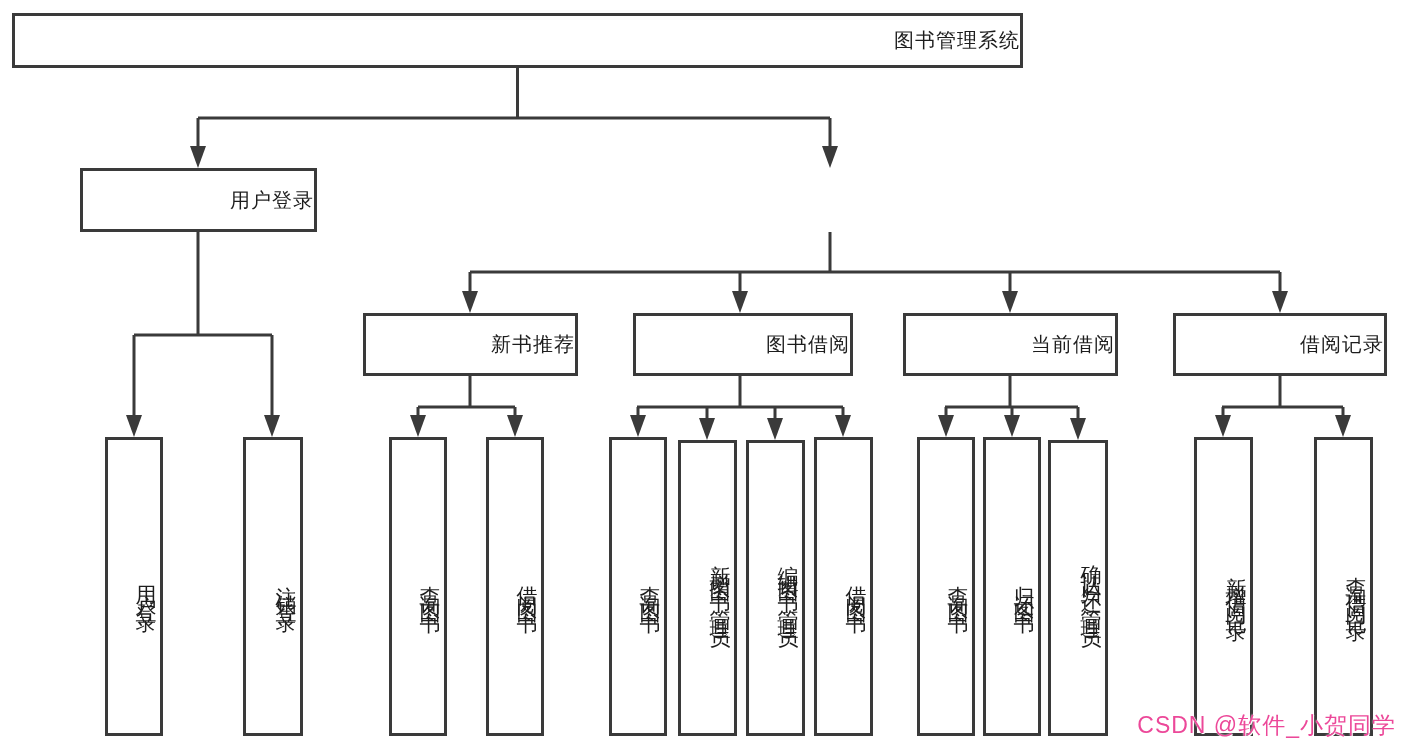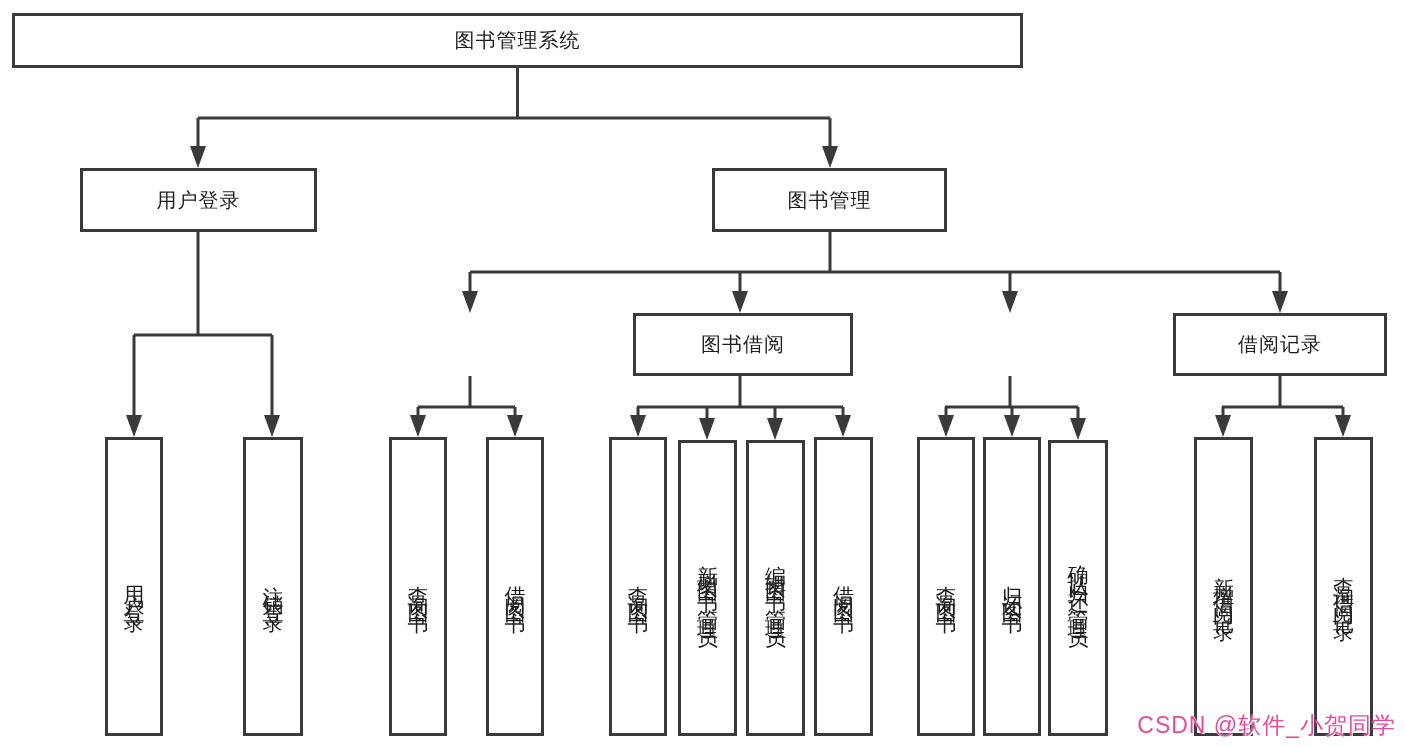--- a/index.html
+++ b/index.html
@@ -3,21 +3,21 @@
 <meta charset="utf-8">
 <style>
   html,body{margin:0;padding:0;background:#ffffff;}
   .canvas{
     position:relative;width:1405px;height:747px;background:#ffffff;
     overflow:hidden;font-family:"Liberation Sans",sans-serif;
   }
   svg.wires{position:absolute;left:0;top:0;z-index:0;}
   .node{
     position:absolute;box-sizing:border-box;background:#ffffff;
-    border:3px solid #3a3a3a;display:flex;align-items:center;justify-content:center;
+    border:3px solid #3a3a3a;display:flex;align-items:center;justify-content:flex-end;
     z-index:1;color:#1d1d1d;
   }
   .node.h span{font-size:20px;letter-spacing:1px;white-space:nowrap;}
   .node.v span{
     writing-mode:vertical-rl;text-orientation:mixed;
     font-size:21px;letter-spacing:9px;white-space:nowrap;
   }
   .watermark{
     position:absolute;z-index:2;right:9px;top:710px;
     color:#ec4899;font-size:23px;letter-spacing:1px;
@@ -62,26 +62,29 @@
     </g>
   </svg>
 
   <div class="node h" style="left:12px;top:13px;width:1011px;height:55px">
     <span>图书管理系统</span>
   </div>
 
   <div class="node h" style="left:80px;top:168px;width:237px;height:64px">
     <span>用户登录</span>
   </div>
-  <div class="node h" style="left:712px;top:168px;width:235px;height:64px">
-    <span>图书管理</span>
+
+  <div class="node h" style="left:363px;top:313px;width:215px;height:63px">
+    <span>新书推荐</span>
   </div>
-
   <div class="node h" style="left:633px;top:313px;width:220px;height:63px">
     <span>图书借阅</span>
+  </div>
+  <div class="node h" style="left:903px;top:313px;width:215px;height:63px">
+    <span>当前借阅</span>
   </div>
   <div class="node h" style="left:1173px;top:313px;width:214px;height:63px">
     <span>借阅记录</span>
   </div>
 
   <div class="node v" style="left:105px;top:437px;width:58px;height:299px">
     <span>用户登录</span>
   </div>
   <div class="node v" style="left:243px;top:437px;width:60px;height:299px">
     <span>注销登录</span>

